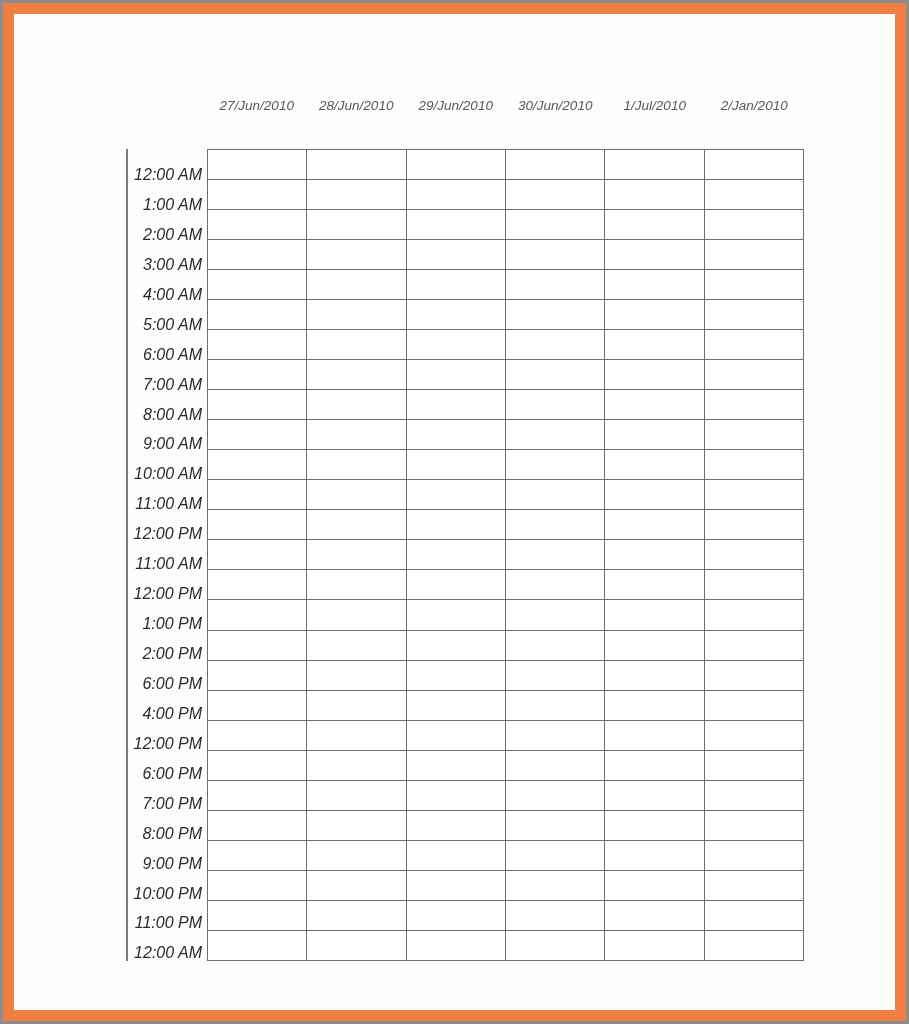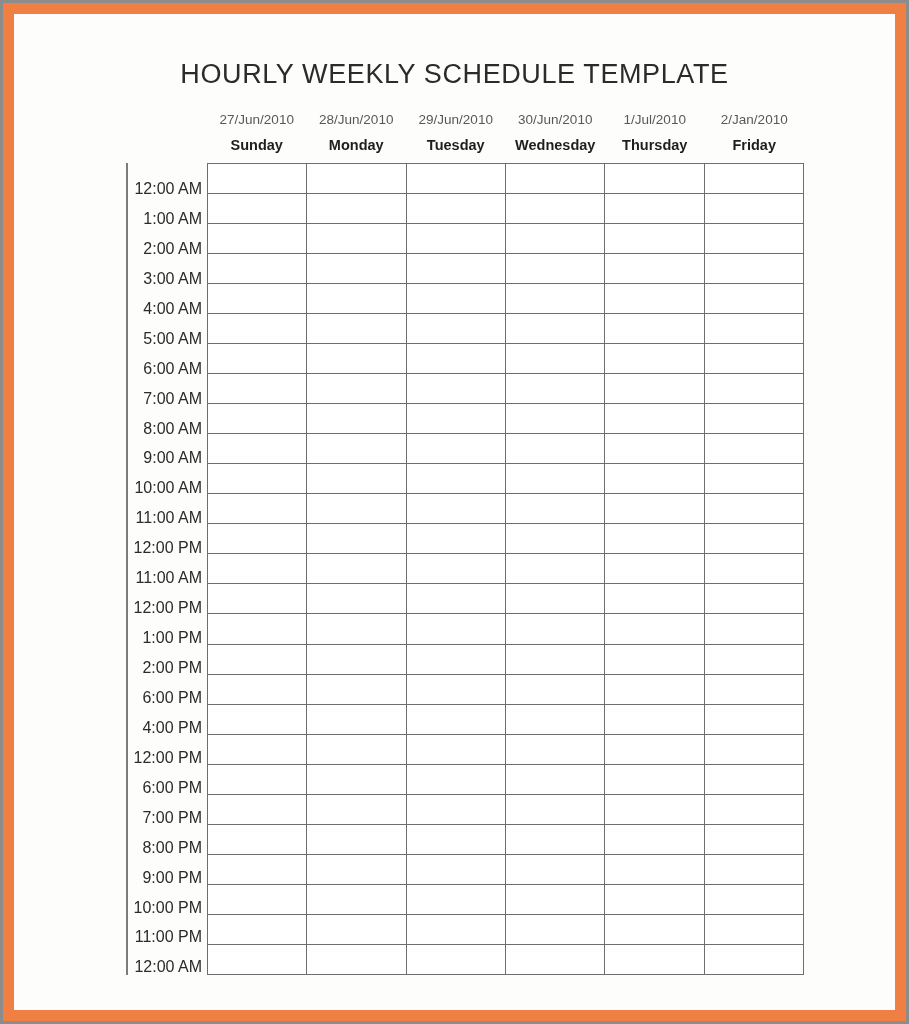--- a/index.html
+++ b/index.html
@@ -57,23 +57,24 @@
     font-weight: 400;
     letter-spacing: 0.6px;
     color: #2b2b2b;
     white-space: nowrap;
   }
 
   
   #grid-area {
     position: absolute;
     left: 98px;            
-    top: 98px;
+    top: 84px;
     width: 690px;
     height: 870px;
+    font-style: italic;
   }
 
   
   .head-row {
     position: absolute;
     left: 95px;            
     width: 597px;
     display: flex;
   }
   #date-row  { top: 0px;  }
@@ -143,39 +144,30 @@
   }
 </style>
 </head>
 <body>
 
 <div id="page-frame">
   <div id="orange-border">
     <div id="paper">
       <div id="doc">
 
-        <div id="title">HOURLY WEEKLY SCHEDULE TEMPLATE</div>
 
         <div id="grid-area">
 
           <div class="head-row" id="date-row">
               <div class="head-cell">27/Jun/2010</div>
               <div class="head-cell">28/Jun/2010</div>
               <div class="head-cell">29/Jun/2010</div>
               <div class="head-cell">30/Jun/2010</div>
               <div class="head-cell">1/Jul/2010</div>
               <div class="head-cell">2/Jan/2010</div>
-            </div>
-          <div class="head-row" id="day-row">
-              <div class="head-cell">Sunday</div>
-              <div class="head-cell">Monday</div>
-              <div class="head-cell">Tuesday</div>
-              <div class="head-cell">Wednesday</div>
-              <div class="head-cell">Thursday</div>
-              <div class="head-cell">Friday</div>
             </div>
 
           <div id="time-rule"></div>
           <div id="time-col">
               <div class="time-cell">12:00 AM</div>
               <div class="time-cell">1:00 AM</div>
               <div class="time-cell">2:00 AM</div>
               <div class="time-cell">3:00 AM</div>
               <div class="time-cell">4:00 AM</div>
               <div class="time-cell">5:00 AM</div>

